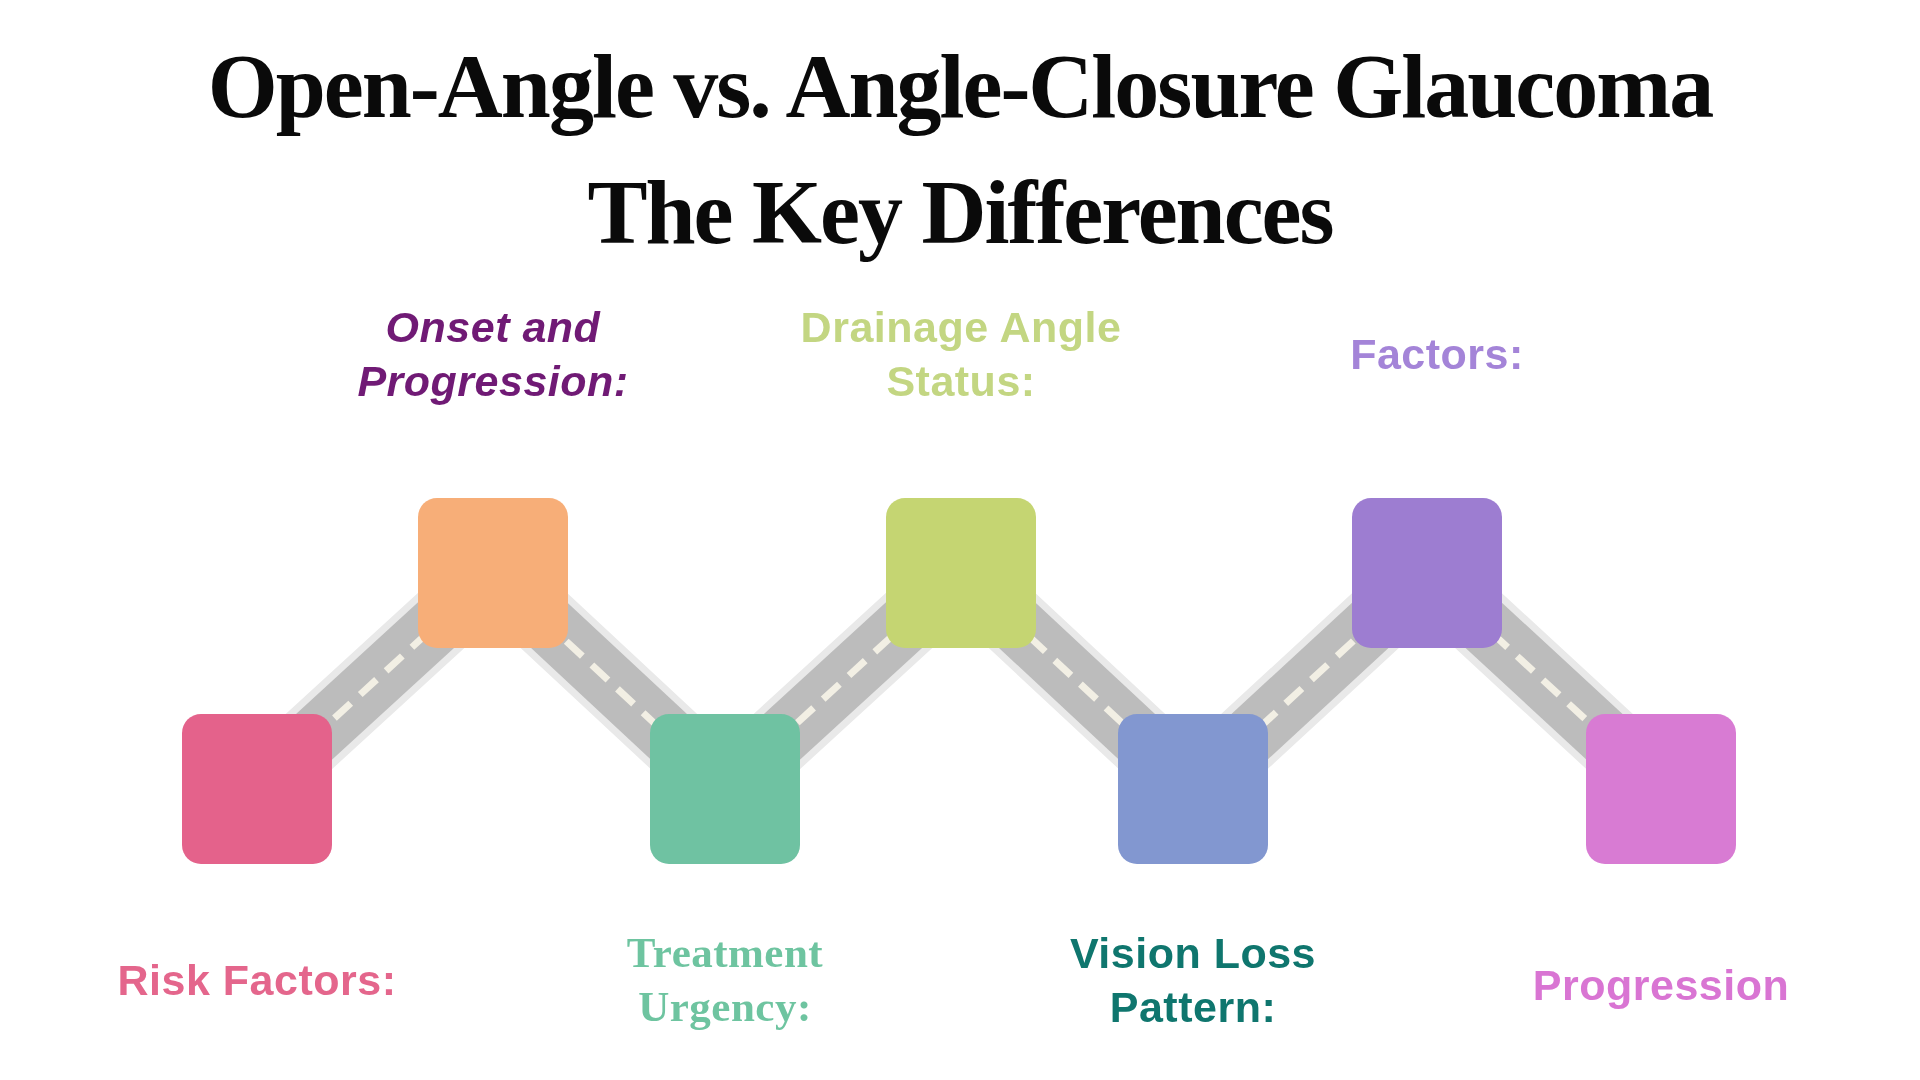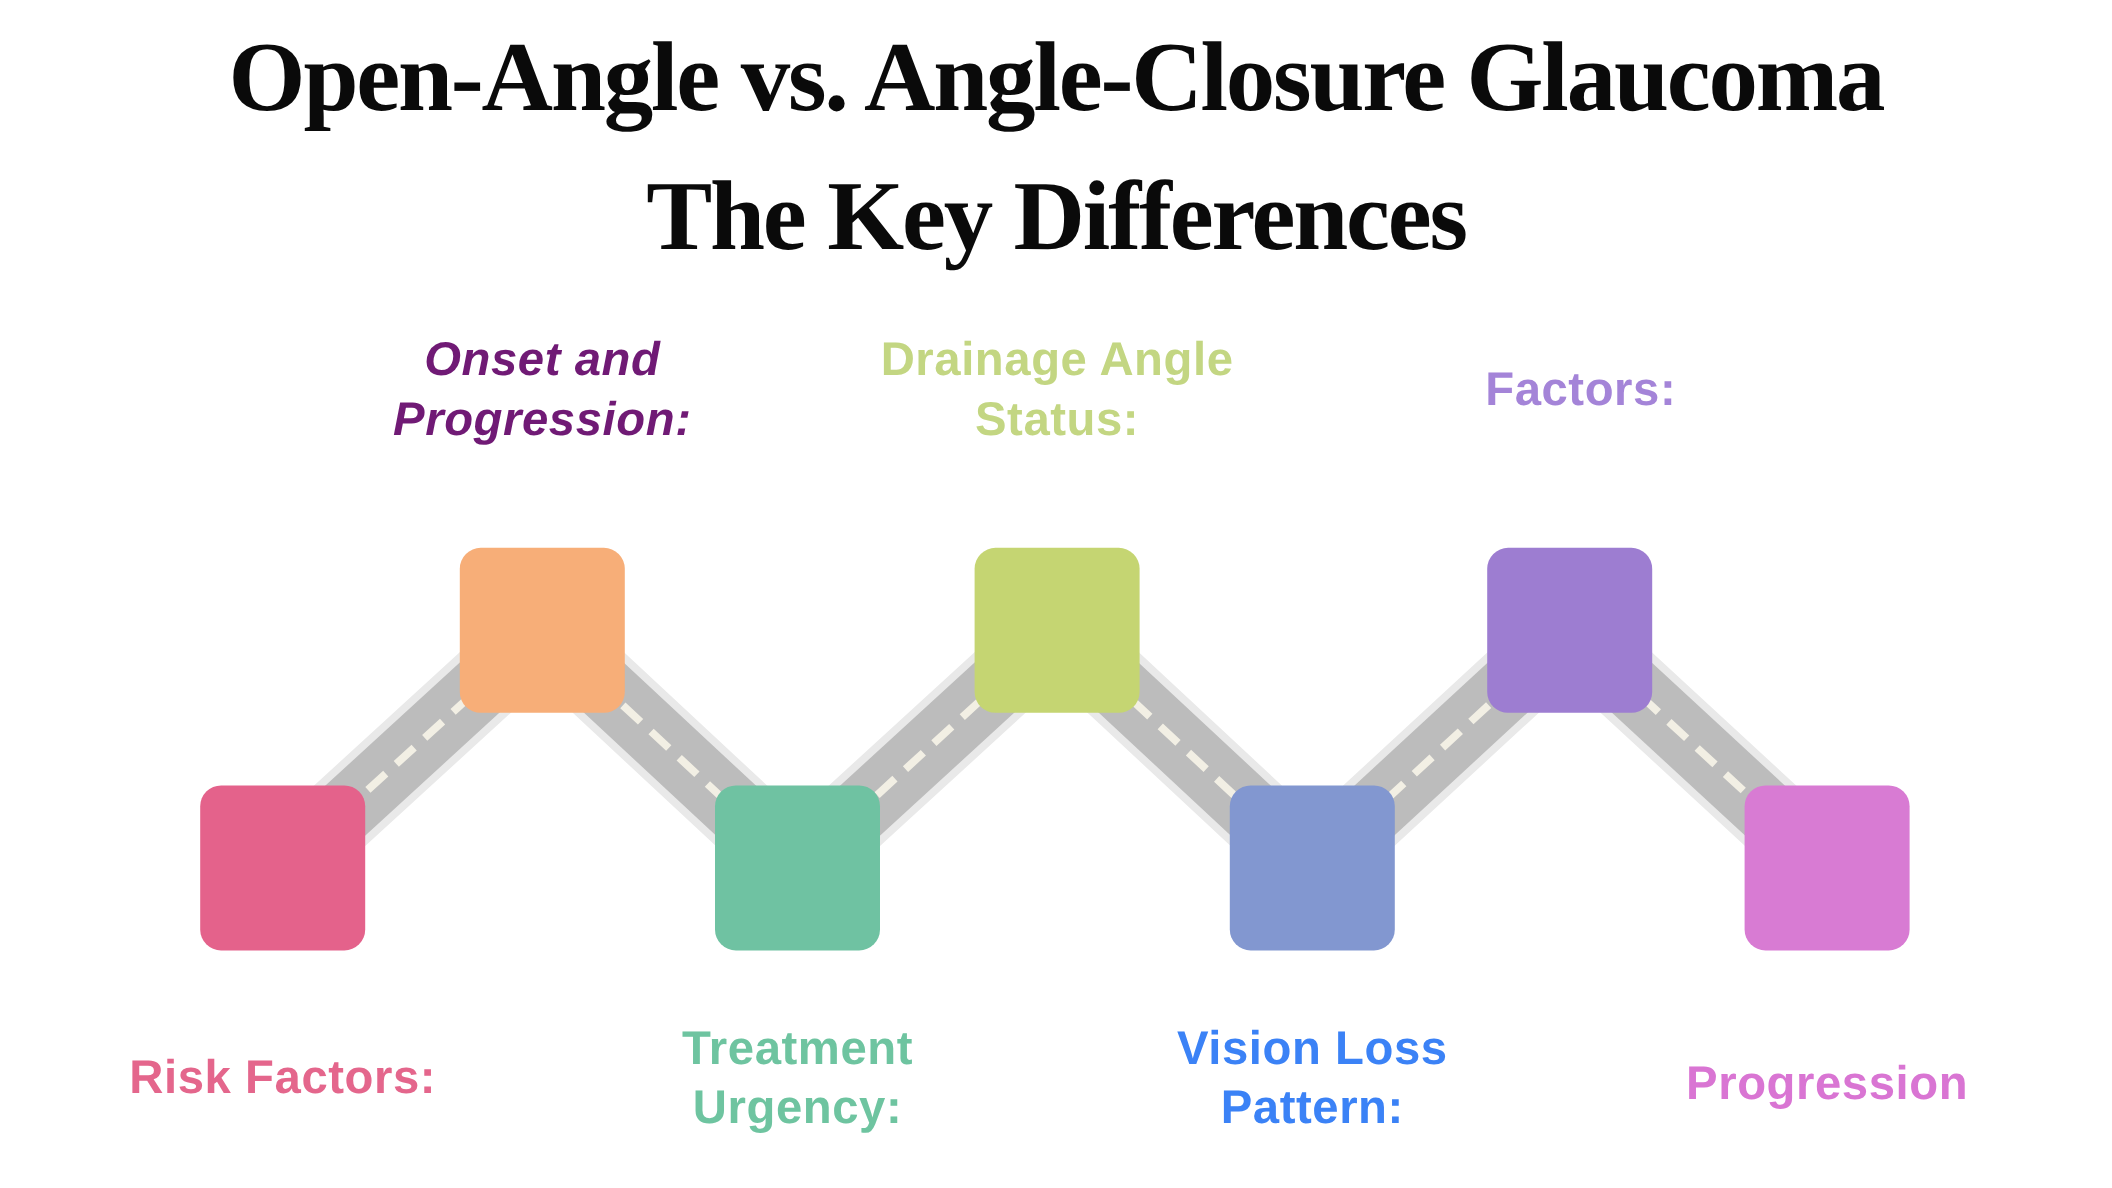--- a/index.html
+++ b/index.html
@@ -13,21 +13,21 @@
     height: 1080px;
     background: #ffffff;
     overflow: hidden;
     font-family: "Liberation Sans", sans-serif;
   }
   .title {
     position: absolute;
     top: 8px;
     left: 0;
     right: 0;
-    margin: 0;
+    margin: 16px;
     text-align: center;
     font-family: "Liberation Serif", serif;
     font-weight: 700;
     font-size: 90px;
     line-height: 126px;
     letter-spacing: -2px;
     color: #0a0a0a;
   }
   .title .line { display: block; }
   .road-svg {
@@ -106,31 +106,31 @@
 
   <div class="step-label bottom" style="left: 57px; color: rgb(228, 102, 140);">
     <span class="ln">Risk Factors:</span>
   </div>
 
   <div class="step-label top" style="left: 293px; color: #701a75; font-style: italic;">
     <span class="ln">Onset and</span>
     <span class="ln">Progression:</span>
   </div>
 
-  <div class="step-label bottom" style="left: 525px; color: rgb(110, 196, 160);">
+  <div class="step-label bottom" style="left: 525px; color: rgb(110, 196, 160); font-family: Liberation Serif, serif;">
     <span class="ln">Treatment</span>
     <span class="ln">Urgency:</span>
   </div>
 
   <div class="step-label top" style="left: 761px; color: rgb(195, 214, 130);">
     <span class="ln">Drainage Angle</span>
     <span class="ln">Status:</span>
   </div>
 
-  <div class="step-label bottom" style="left: 993px; color: #3b82f6;">
+  <div class="step-label bottom" style="left: 993px; color: #0f766e;">
     <span class="ln">Vision Loss</span>
     <span class="ln">Pattern:</span>
   </div>
 
   <div class="step-label top" style="left: 1237px; color: rgb(164, 132, 216);">
     <span class="ln">Factors:</span>
   </div>
 
   <div class="step-label bottom nudge" style="left: 1461px; color: rgb(217, 117, 211);">
     <span class="ln">Progression</span>

